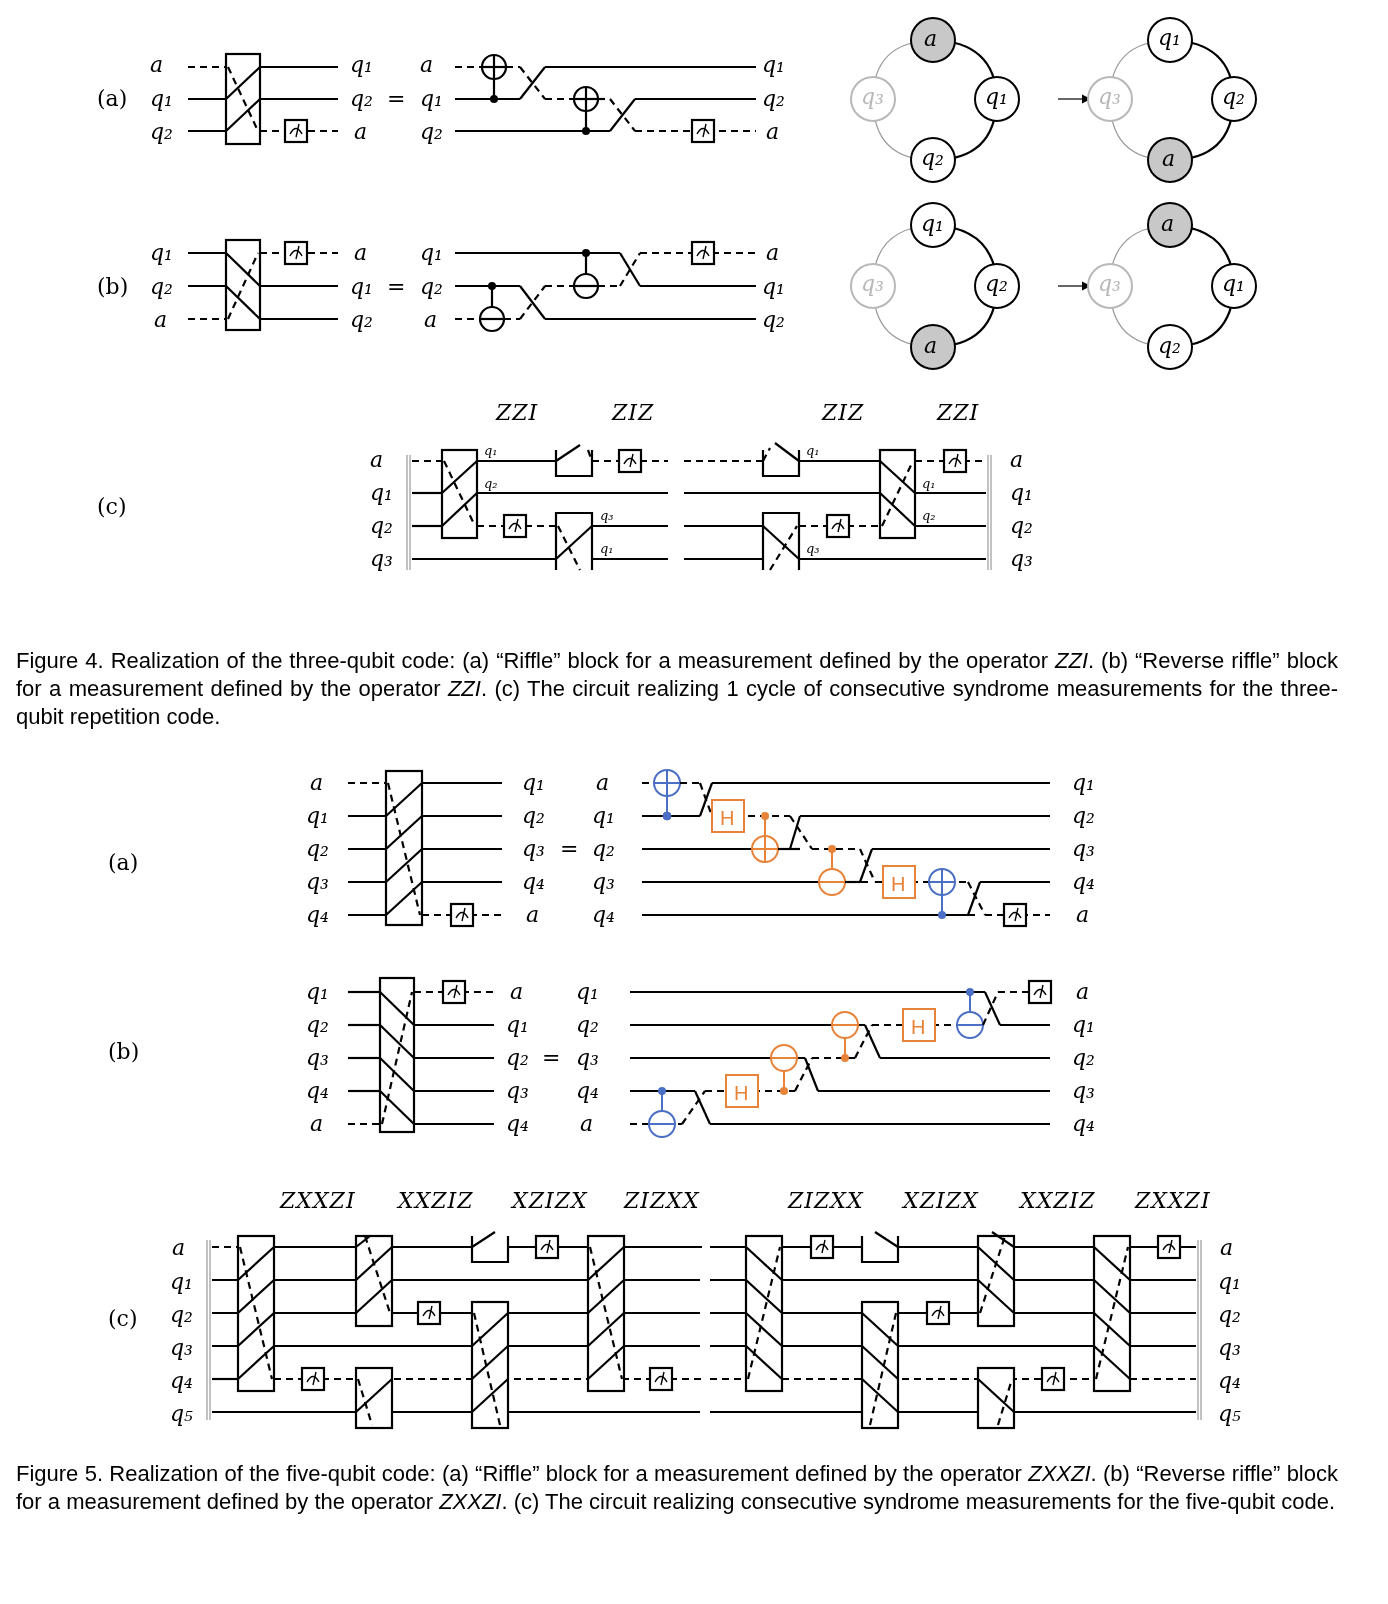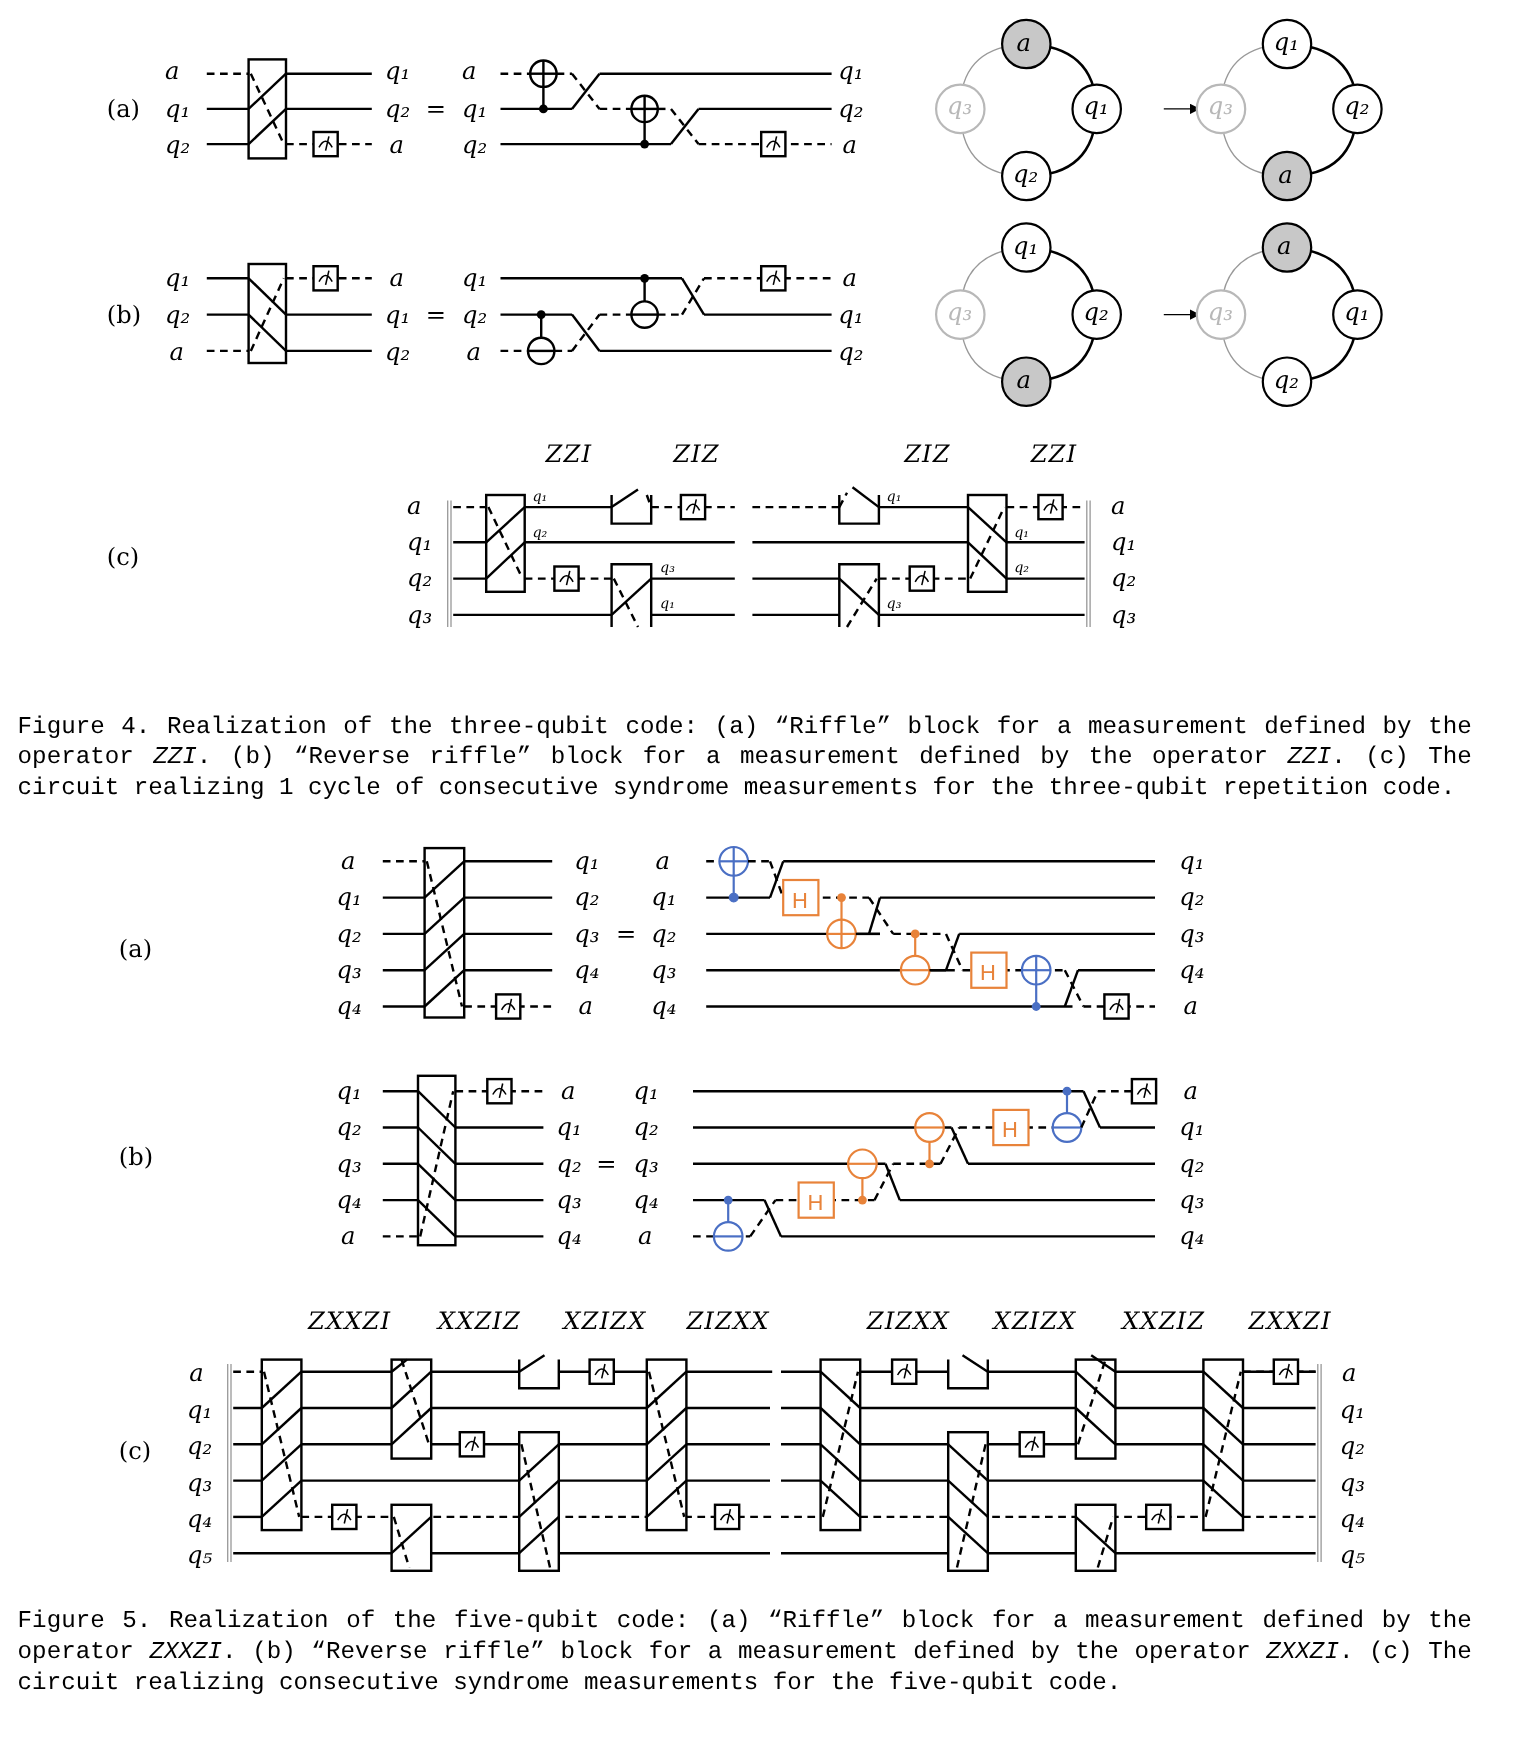--- a/index.html
+++ b/index.html
@@ -7,21 +7,21 @@
   svg { position:absolute; left:0; top:0; }
   .lbl { font-family:"DejaVu Serif", serif; font-style:italic; font-size:22px; fill:#000; }
   .lbl-s { font-family:"DejaVu Serif", serif; font-style:italic; font-size:13px; fill:#000; }
   .lbl-g { font-family:"DejaVu Serif", serif; font-style:italic; font-size:22px; fill:#b8b8b8; }
   .part { font-family:"DejaVu Serif", serif; font-size:22px; fill:#000; }
   .op { font-family:"DejaVu Serif", serif; font-style:italic; font-size:22px; fill:#000; letter-spacing:1px; }
   .w { stroke:#000; stroke-width:2.2; fill:none; }
   .d { stroke:#000; stroke-width:2.2; fill:none; stroke-dasharray:7 5; }
   .box { stroke:#000; stroke-width:2.2; fill:#fff; }
   .thin { stroke:#999; stroke-width:1.2; }
-  .caption { position:absolute; left:16px; width:1322px; font-family:Liberation Mono, monospace; font-size:22px; line-height:28px; text-align:justify; }
+  .caption { position:absolute; left:16px; width:1322px; font-family:Liberation Sans, sans-serif; font-size:22px; line-height:28px; text-align:justify; }
   .caption .m { font-style:italic; }
   .blue { stroke:#4a6fc4; }
 </style>
 </head>
 <body>
 
 <svg width="1388" height="1604" viewBox="0 0 1388 1604">
   <defs>
     <g id="meter">
       <rect x="-11" y="-11" width="22" height="22" class="box"></rect>

